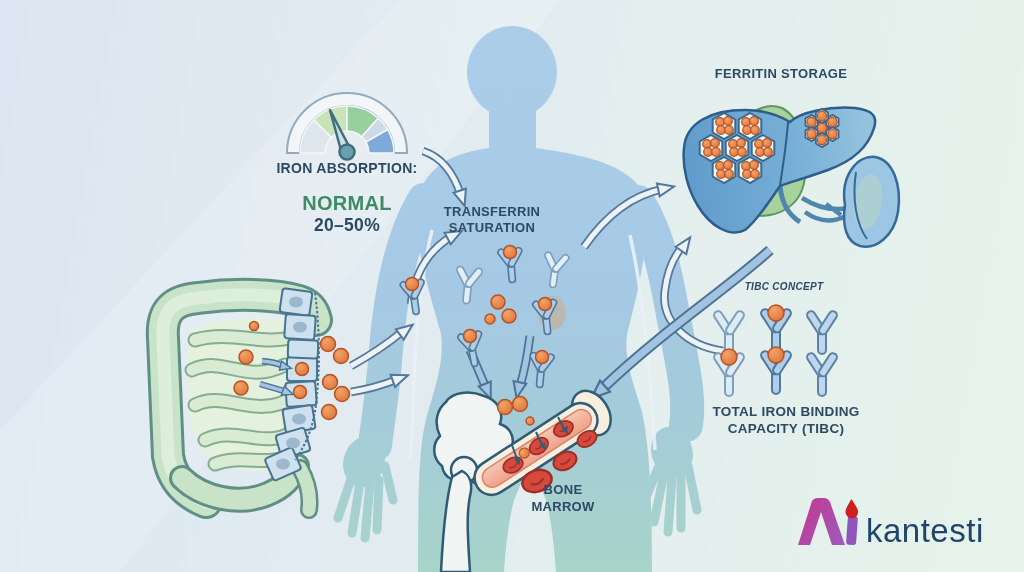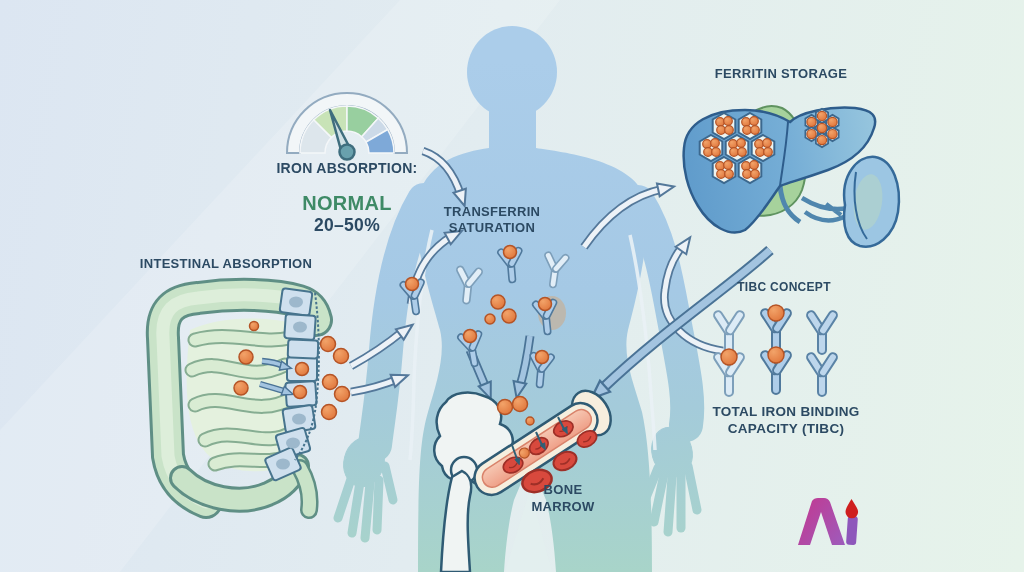--- a/index.html
+++ b/index.html
@@ -11,21 +11,21 @@
   .stage svg{position:absolute;left:0;top:0;}
   .lbl{
     position:absolute;z-index:5;color:#2c4a63;font-weight:700;
     text-align:center;letter-spacing:.3px;transform:translateX(-50%);
     line-height:16px;font-size:13px;white-space:nowrap;
   }
   .lbl .sub{display:block;}
   .gauge-title{font-size:14px;line-height:15px;}
   .gauge-range{font-size:17.5px;line-height:18px;}
   .gauge-status{font-size:20px;color:#3e8a66;line-height:15px;}
-  .tibc-title{font-size:12px;}
+  .tibc-title{font-size:10px;font-style:italic;}
   .tibc-caption{font-size:13.5px;line-height:16.5px;}
   .brand{
     position:absolute;z-index:5;color:#1f456b;font-weight:500;
     font-size:33px;letter-spacing:.5px;
   }
 </style>
 </head>
 <body>
 
 <div class="stage">
@@ -394,34 +394,34 @@
     <path d="M798,545 L812,501 Q814,498 818,498 L824,498 Q828,498 830,502 L845,545 L832,545 L821,512 L810,545 Z" fill="url(#logoGrad)"></path>
     <rect x="847" y="516" width="10" height="29" rx="3" transform="rotate(4 852 530)" fill="#8e57bb"></rect>
     <path d="M851.5,499 C848,505 845.5,508.5 845.5,512 A6.3,6.3 0 0 0 858.1,512 C858.1,508.5 855,505 851.5,499 Z" fill="#cf1f1f"></path>
   </g>
 </svg>
 
   <div class="lbl gauge-title" style="left:347px;top:161px;">IRON ABSORPTION:</div>
   <div class="lbl gauge-range" style="left:347px;top:176px;margin-top:40px;">20–50%</div>
   <div class="lbl gauge-status" style="left:347px;top:196px;">NORMAL</div>
 
-  <div class="lbl" style="left:226px;top:256px;">INTESTINAL ABSORPTION</div>
 
   <div class="lbl" style="left:492px;top:204px;">
     <span class="sub">TRANSFERRIN</span>
     <span class="sub">SATURATION</span>
   </div>
 
   <div class="lbl" style="left:781px;top:66px;">FERRITIN STORAGE</div>
 
   <div class="lbl tibc-title" style="left:784px;top:279px;">TIBC CONCEPT</div>
 
   <div class="lbl" style="left:563px;top:481px;line-height:17px;">
     <span class="sub">BONE</span>
     <span class="sub">MARROW</span>
   </div>
 
   <div class="lbl tibc-caption" style="left:786px;top:404px;">
     <span class="sub">TOTAL IRON BINDING</span>
     <span class="sub">CAPACITY (TIBC)</span>
   </div>
 
+  <div class="brand" style="left:866px;top:512px;">kantesti</div>
 </div>
 
 </body></html>

